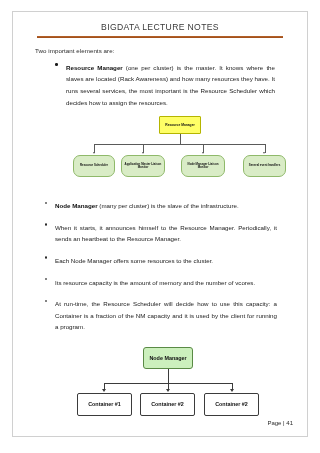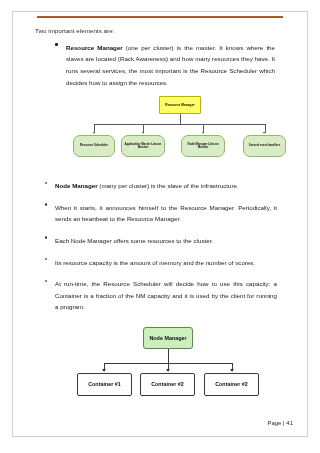--- a/index.html
+++ b/index.html
@@ -174,20 +174,21 @@
     bottom: 10px;
     font-size: 6px;
     color: #2a2a2a;
   }
 </style>
 </head>
 <body>
 
 <div id="page-wrap">
 
+  <div class="doc-title">BIGDATA LECTURE NOTES</div>
   <div class="title-rule"></div>
 
   <div class="body-area">
 
     <div class="intro-line">Two important elements are:</div>
 
     <div class="b1">
       <span class="marker"></span>
       <div class="para"><b>Resource Manager</b><span> (one per cluster) is the master. It knows where the slaves are located (Rack Awareness) and how many resources they have. It runs several services, the most important is the Resource Scheduler which decides how to assign the resources.</span></div>
     </div>

